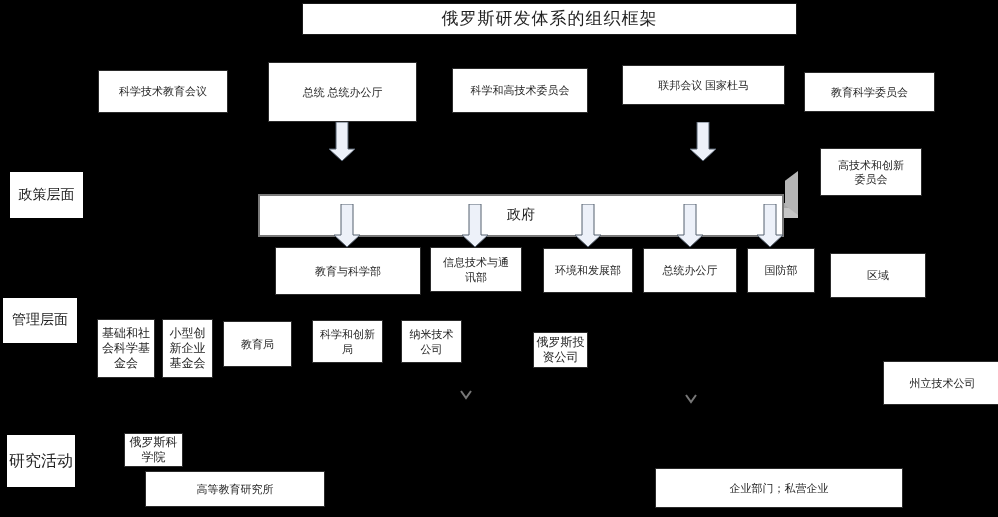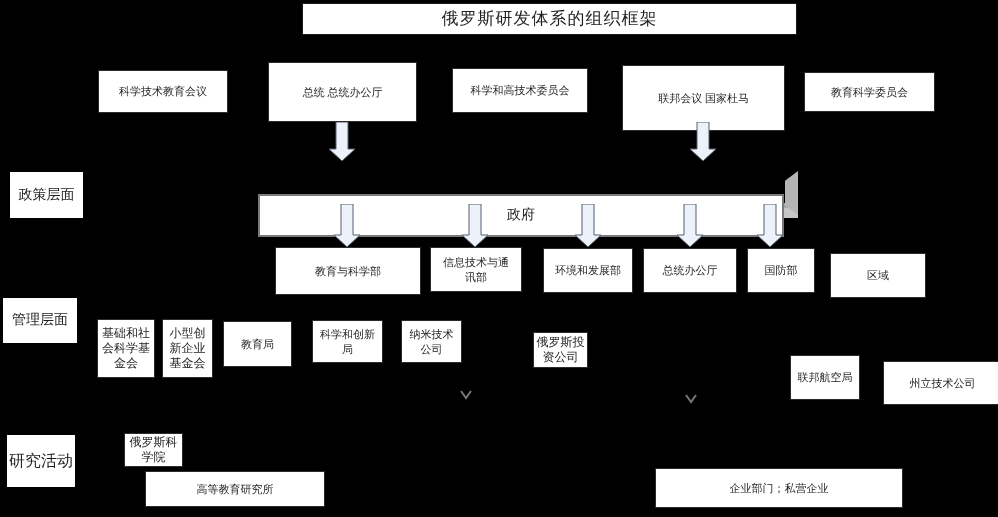--- a/index.html
+++ b/index.html
@@ -32,35 +32,37 @@
 
   <div class="node title" style="left:302px;top:3px;width:495px;height:32px;">俄罗斯研发体系的组织框架</div>
 
   <div class="node nolabelborder" style="left:10px;top:172px;width:73px;height:46px;font-size:14px;">政策层面</div>
   <div class="node nolabelborder" style="left:3px;top:298px;width:74px;height:45px;font-size:14px;">管理层面</div>
   <div class="node nolabelborder" style="left:7px;top:435px;width:68px;height:52px;font-size:16px;">研究活动</div>
 
   <div class="node" style="left:98px;top:70px;width:130px;height:43px;">科学技术教育会议</div>
   <div class="node" style="left:268px;top:62px;width:149px;height:60px;">总统 总统办公厅</div>
   <div class="node" style="left:452px;top:68px;width:136px;height:45px;">科学和高技术委员会</div>
-  <div class="node" style="left:622px;top:65px;width:163px;height:66px;">联邦会议 国家杜马</div>
+  <div class="node" style="left:622px;top:65px;width:163px;height:40px;">联邦会议 国家杜马</div>
   <div class="node" style="left:804px;top:72px;width:131px;height:40px;">教育科学委员会</div>
 
   <svg class="arrow" style="left:328px;top:122px;" width="28" height="40">
     <polygon points="8,0 20,0 20,27 27,27 14,39 1,27 8,27" style="fill:var(--arrow-fill);stroke:var(--arrow-stroke);stroke-width:1"></polygon>
   </svg>
   <svg class="arrow" style="left:689px;top:122px;" width="28" height="40">
     <polygon points="8,0 20,0 20,27 27,27 14,39 1,27 8,27" style="fill:var(--arrow-fill);stroke:var(--arrow-stroke);stroke-width:1"></polygon>
   </svg>
 
   <div class="shadowbar" style="left:264px;top:203px;width:528px;height:11px;background:#a8a8a8;"></div>
   <div class="shadowbar" style="left:276px;top:208px;width:522px;height:10px;background:#c6c6c6;"></div>
   <div class="shadowbar" style="left:785px;top:171px;width:13px;height:44px;background:#b5b5b5;clip-path:polygon(0 22%,100% 0,100% 100%,0 78%);"></div>
   <div class="node gov" style="left:258px;top:162px;width:526px;height:43px;">政府</div>
 
+  <div class="node" style="left:820px;top:148px;width:102px;height:48px;">高技术和创新
+委员会</div>
   <div class="node" style="left:830px;top:253px;width:96px;height:45px;">区域</div>
 
   <svg class="arrow" style="left:333px;top:204px;" width="28" height="44">
     <polygon points="8,0 20,0 20,31 27,31 14,43 1,31 8,31" style="fill:var(--arrow-fill);stroke:var(--arrow-stroke);stroke-width:1"></polygon>
   </svg>
   <svg class="arrow" style="left:461px;top:204px;" width="28" height="44">
     <polygon points="8,0 20,0 20,31 27,31 14,43 1,31 8,31" style="fill:var(--arrow-fill);stroke:var(--arrow-stroke);stroke-width:1"></polygon>
   </svg>
   <svg class="arrow" style="left:574px;top:204px;" width="28" height="44">
     <polygon points="8,0 20,0 20,31 27,31 14,43 1,31 8,31" style="fill:var(--arrow-fill);stroke:var(--arrow-stroke);stroke-width:1"></polygon>
@@ -85,21 +87,20 @@
   <div class="node small" style="left:162px;top:319px;width:51px;height:59px;">小型创
 新企业
 基金会</div>
   <div class="node" style="left:223px;top:321px;width:69px;height:46px;">教育局</div>
   <div class="node" style="left:312px;top:320px;width:71px;height:43px;">科学和创新
 局</div>
   <div class="node" style="left:401px;top:320px;width:61px;height:43px;">纳米技术
 公司</div>
   <div class="node small" style="left:533px;top:332px;width:55px;height:36px;">俄罗斯投
 资公司</div>
-  <div class="node" style="left:790px;top:355px;width:70px;height:45px;">联邦航空局</div>
   <div class="node" style="left:883px;top:361px;width:119px;height:44px;">州立技术公司</div>
 
   <svg class="tick" style="left:459px;top:390px;" width="14" height="10">
     <polyline points="2,1 7,8 12,1" style="fill:none;stroke:#777;stroke-width:2"></polyline>
   </svg>
   <svg class="tick" style="left:684px;top:394px;" width="14" height="10">
     <polyline points="2,1 7,8 12,1" style="fill:none;stroke:#777;stroke-width:2"></polyline>
   </svg>
 
   <div class="node small" style="left:124px;top:433px;width:59px;height:34px;">俄罗斯科

